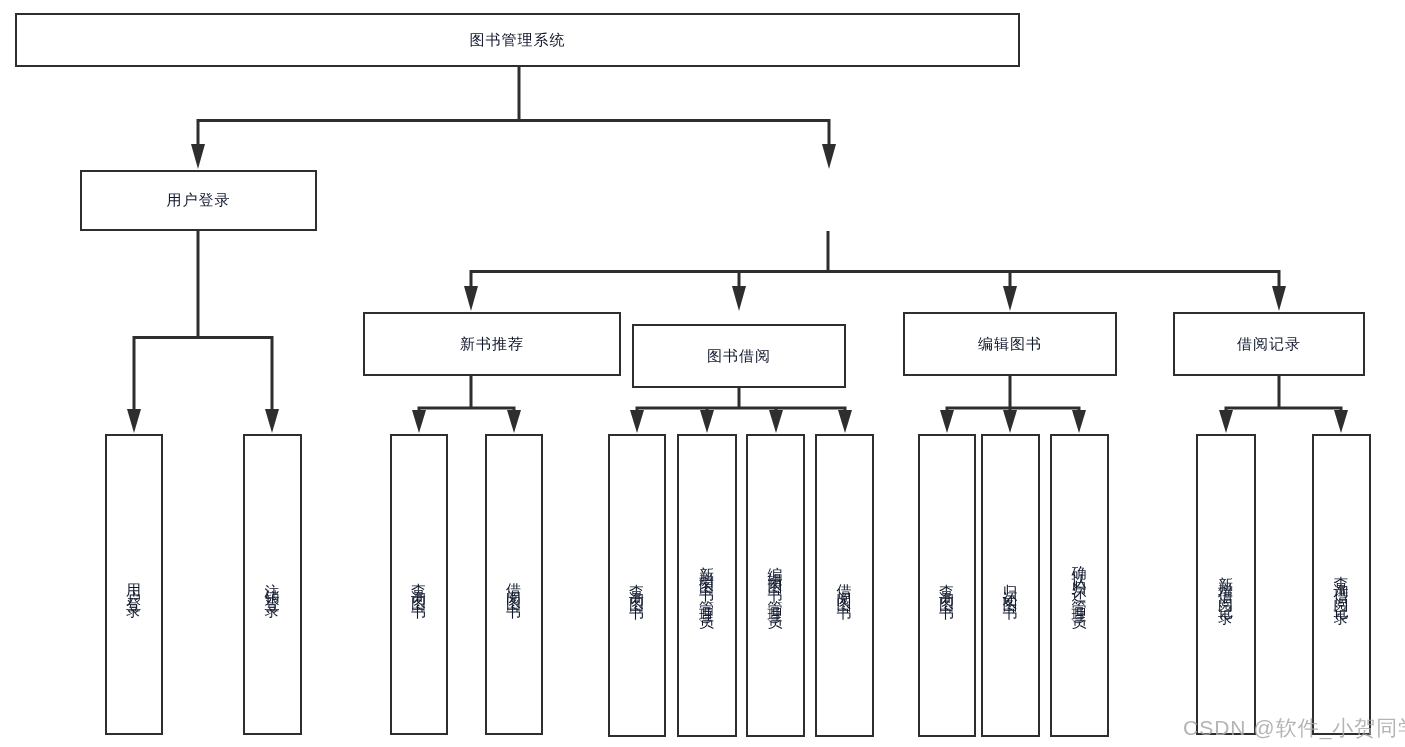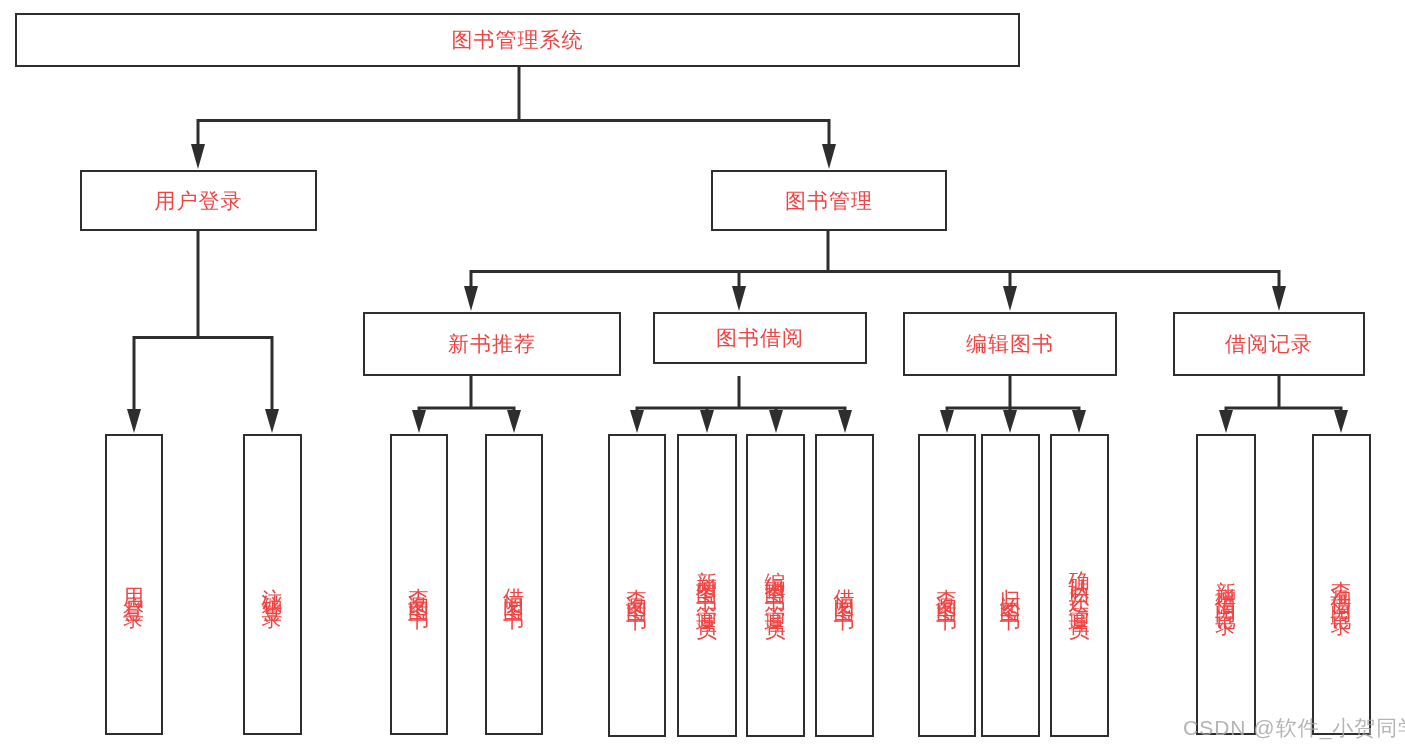--- a/index.html
+++ b/index.html
@@ -22,22 +22,22 @@
     pointer-events: none;
   }
   .node {
     position: absolute;
     box-sizing: border-box;
     background: #ffffff;
     border: 2px solid #2e2e2e;
     display: flex;
     align-items: center;
     justify-content: center;
-    color: #ef4444;
-    font-size: 21px;
+    color: #0f172a;
+    font-size: 15px;
     letter-spacing: 1px;
     z-index: 2;
   }
   .node.vertical span {
     writing-mode: vertical-rl;
     text-orientation: mixed;
     letter-spacing: 7px;
     line-height: 1;
   }
   .watermark {
@@ -109,28 +109,25 @@
     </g>
   </svg>
 
   <div class="node" style="left:15px; top:13px; width:1005px; height:54px;">
     <span>图书管理系统</span>
   </div>
 
   <div class="node" style="left:80px; top:170px; width:237px; height:61px;">
     <span>用户登录</span>
   </div>
-  <div class="node" style="left:711px; top:170px; width:236px; height:61px;">
-    <span>图书管理</span>
-  </div>
 
   <div class="node" style="left:363px; top:312px; width:258px; height:64px;">
     <span>新书推荐</span>
   </div>
-  <div class="node" style="left:632px; top:312px; width:214px; height:52px;margin-left:21px;">
+  <div class="node" style="left:632px; top:324px; width:214px; height:64px;">
     <span>图书借阅</span>
   </div>
   <div class="node" style="left:903px; top:312px; width:214px; height:64px;">
     <span>编辑图书</span>
   </div>
   <div class="node" style="left:1173px; top:312px; width:192px; height:64px;">
     <span>借阅记录</span>
   </div>
 
   <div class="node vertical" style="left:105px; top:434px; width:58px; height:301px;">

